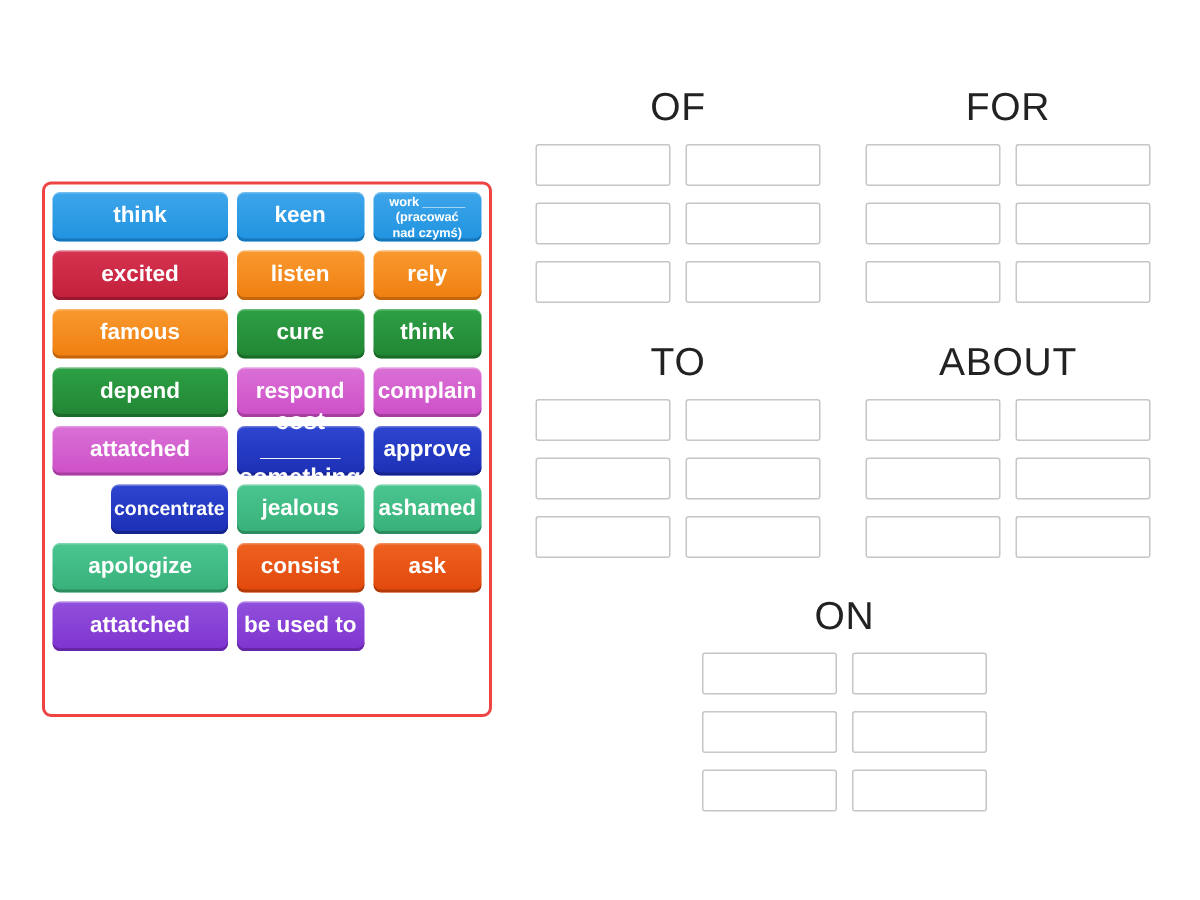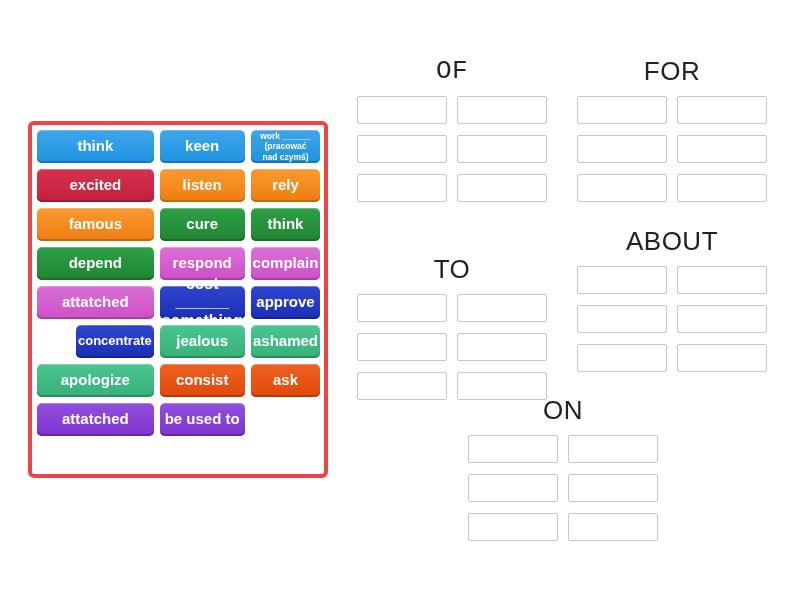--- a/index.html
+++ b/index.html
@@ -14,21 +14,21 @@
 
   
   .tiles-panel {
     position: absolute;
     left: 28px;
     top: 121px;
     width: 300px;
     height: 357px;
     box-sizing: border-box;
     background: #ffffff;
-    border: 4px solid #ef4444;
+    border: 2px solid #ef4444;
     border-radius: 6px;
     padding: 5px;
     display: grid;
     grid-template-columns: repeat(3, 1fr);
     grid-auto-rows: 33px;
     gap: 6px;
   }
   .tile {
     display: flex;
     align-items: center;
@@ -46,23 +46,23 @@
     box-shadow: inset 0 -2px 0 var(--c3), inset 0 1px 0 rgba(255,255,255,0.28);
     cursor: grab;
     user-select: none;
   }
   .tile.xs  { font-size: 8.5px; line-height: 1.25; }
   .tile.sm  { font-size: 16px; line-height: 1.15; }
   .tile.fit { font-size: 13px; margin-left: 39px; }
 
   
   .group { position: absolute; width: 190px; }
-  .group-of    { left: 357px; top: 55px; font-family: Liberation Mono, monospace; }
+  .group-of    { left: 357px; top: 55px; }
   .group-for   { left: 577px; top: 55px; }
-  .group-to    { left: 357px; top: 225px; margin-top: 28px; }
+  .group-to    { left: 357px; top: 225px; }
   .group-about { left: 577px; top: 225px; }
   .group-on    { left: 468px; top: 394px; }
 
   .ghead {
     margin: 0;
     height: 32px;
     line-height: 32px;
     text-align: center;
     font-size: 26px;
     font-weight: 400;

